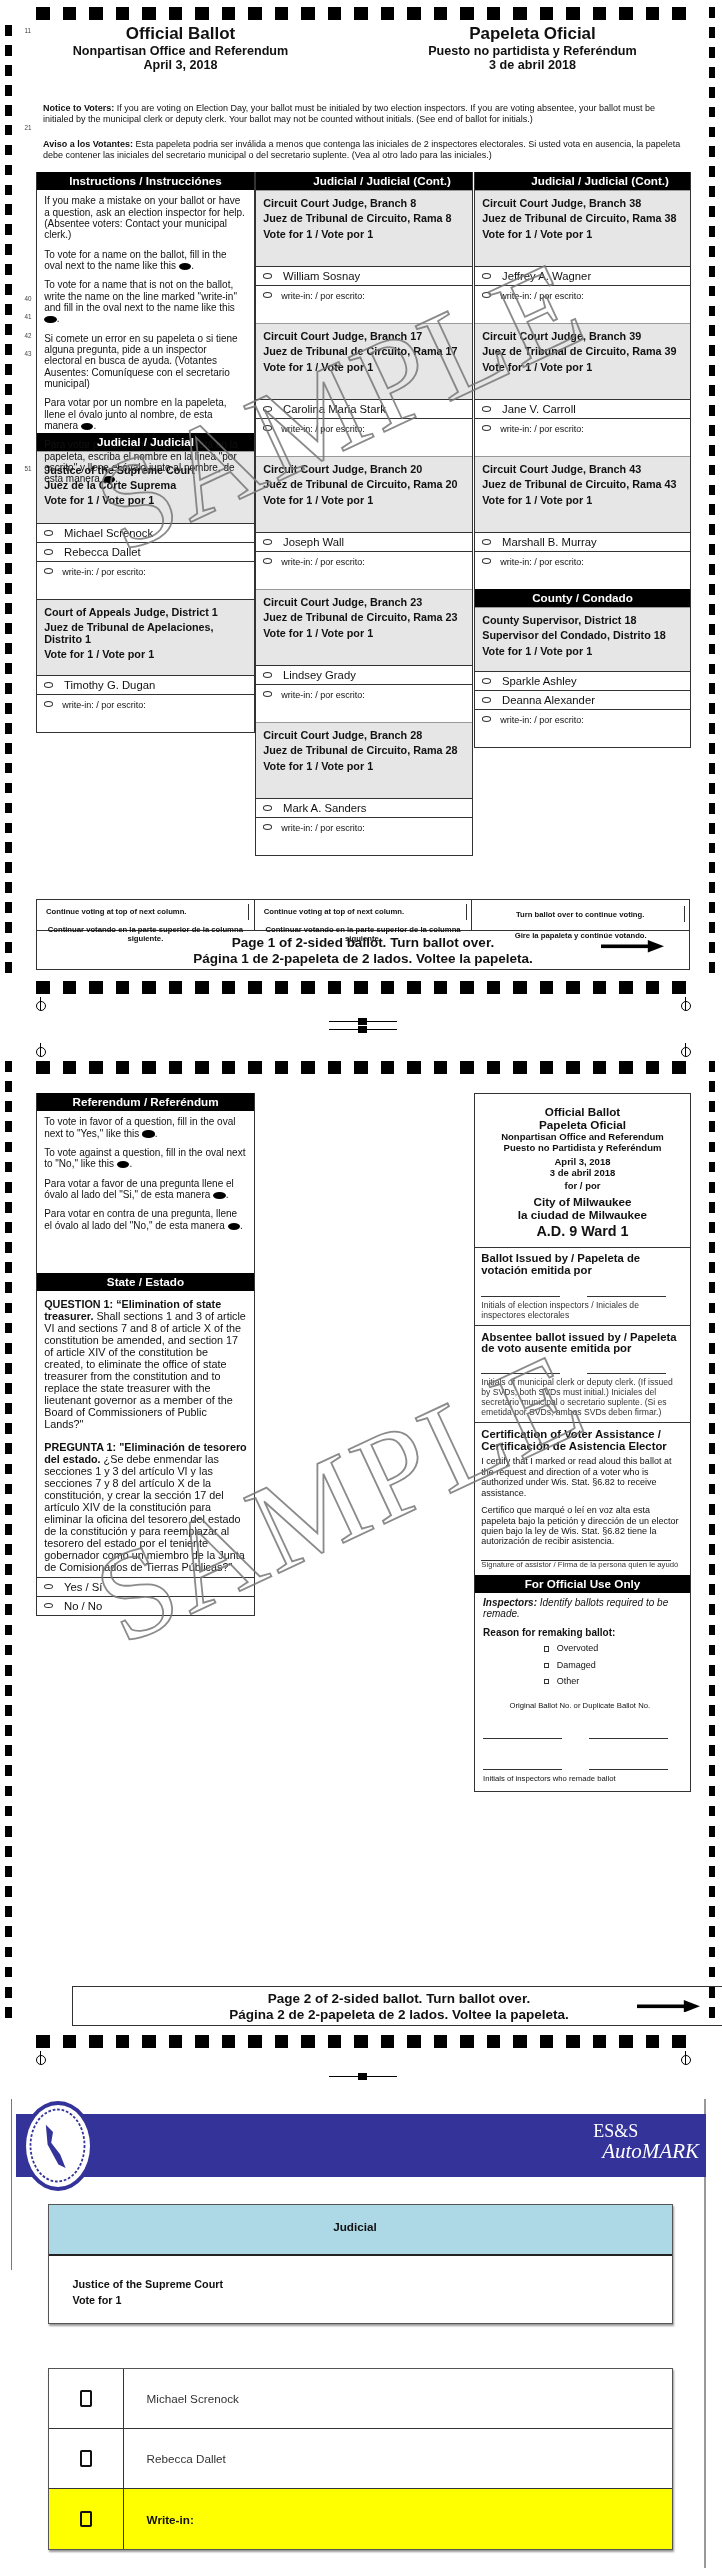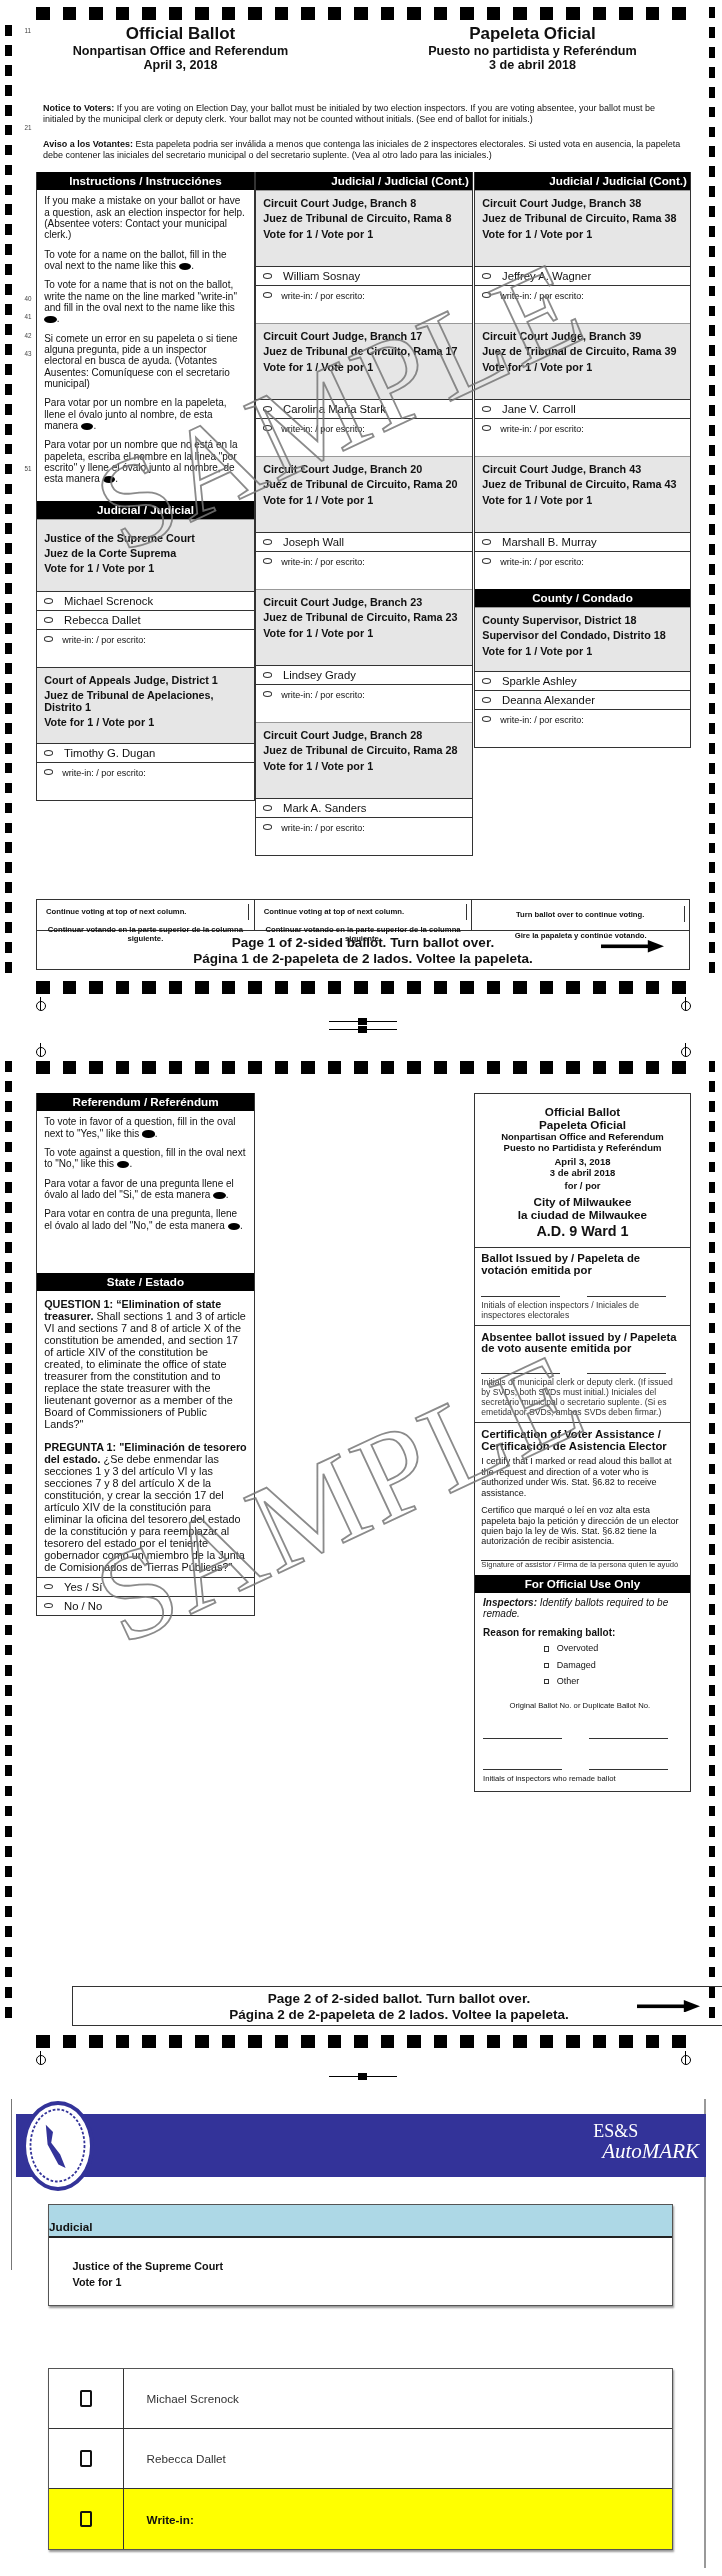--- a/index.html
+++ b/index.html
@@ -10,21 +10,21 @@
   .timing-col { position: absolute; width: 9px; display: flex; flex-direction: column; justify-content: space-between; }
   .timing-col span { width: 6.3px; height: 10.8px; background: #000; display: block; }
   .margin-num { position: absolute; font-size: 6.3px; color: #444; }
   .hdr { position: absolute; top: 23.5px; width: 325px; text-align: center; font-family: "Liberation Sans", sans-serif; font-weight: bold; }
   .hdr .t1 { font-size: 17px; line-height: 20px; }
   .hdr .t2 { font-size: 12.6px; line-height: 14.4px; }
   .notice { position: absolute; left: 43px; right: 36px; font-size: 9px; line-height: 10.8px; font-family: "Liberation Sans", sans-serif; }
   .notice b { font-weight: bold; }
   .col { position: absolute; border-left: 0.9px solid #333; border-right: 0.9px solid #333; border-bottom: 0.9px solid #333; }
   .bar { background: #000; color: #fff; font-weight: bold; text-align: center; font-size: 11.7px; height: 18px; line-height: 18px; }
-  .bar.right { text-align: right; padding-right: 3px; }
+  .bar.right { text-align: right; padding-right: 21px; }
   .instr { padding: 5.4px 7.2px; font-size: 10px; line-height: 11.3px; }
   .instr p { margin-bottom: 8.1px; }
   .dot { display: inline-block; width: 12.6px; height: 7.2px; border-radius: 50%; background: #000; vertical-align: middle; }
   .race { background: #e6e6e6; padding: 7.2px 7.2px 9px 7.2px; border-top: 0.9px solid #999; font-weight: bold; font-size: 10.8px; line-height: 11.7px; }
   .race .l { margin-bottom: 3.6px; }
   .cand { height: 19px; border-top: 0.9px solid #333; font-size: 11.3px; line-height: 18px; padding-left: 7.2px; display: flex; align-items: center; }
   .oval { display: inline-block; width: 9px; height: 5.4px; border: 0.9px solid #333; border-radius: 50%; margin-right: 10.8px; flex-shrink: 0; }
   .writein { height: 38px; border-top: 0.9px solid #333; font-size: 9px; padding-left: 7.2px; padding-top: 4.5px; display: flex; align-items: flex-start; }
   .writein .oval { margin-top: 1.8px; margin-right: 9px; }
   .watermark { position: absolute; font-family: "Liberation Serif", serif; font-size: 126px; color: transparent; -webkit-text-stroke: 1.8px #777; transform: rotate(-25deg); letter-spacing: 3.6px; pointer-events: none; opacity: 0.85; }
@@ -44,21 +44,21 @@
   .center-b { text-align: center; font-weight: bold; }
   .small { font-size: 8.6px; line-height: 10px; }
   .sigline { display: inline-block; width: 79px; border-bottom: 0.9px solid #333; margin-right: 27px; height: 12.6px; }
   .sq { display: inline-block; width: 5.4px; height: 5.4px; border: 0.9px solid #333; margin-right: 7.2px; vertical-align: middle; }
   .automark { position: absolute; left: 0; top: 2085px; width: 722px; height: 491px; background: #fff; }
   .am-banner { position: absolute; left: 16.2px; top: 29px; width: 690px; height: 63px; background: #333399; }
   .am-logo { position: absolute; left: 21.7px; top: 16.2px; width: 72px; height: 90px; border: 4.5px solid #333399; border-radius: 50%; background: #fff; }
   .am-brand { position: absolute; right: 7.2px; top: 7.2px; color: #fff; font-family: "Liberation Serif", serif; font-size: 18px; line-height: 20px; text-align: left; }
   .am-brand .a { display: block; padding-left: 9px; font-style: italic; font-size: 21px; }
   .am-card { position: absolute; left: 48px; width: 625px; border: 0.9px solid #555; box-shadow: 0.9px 1.8px 1.8px #999; }
-  .am-head { height: 33px; background: #add8e6; border-bottom: 2.7px solid #222; font-weight: bold; font-size: 11.7px; text-align: left; padding-right: 11px; line-height: 43px; }
+  .am-head { height: 51px; background: #add8e6; border-bottom: 2.7px solid #222; font-weight: bold; font-size: 11.7px; text-align: center; padding-right: 11px; line-height: 43px; }
   .am-race { height: 67px; padding: 20px 0 0 23.5px; font-weight: bold; font-size: 10.8px; line-height: 16.2px; }
   .am-row { height: 60px; display: flex; border-bottom: 1.8px solid #333; }
   .am-row:last-child { border-bottom: none; }
   .am-row .cb { width: 75px; border-right: 0.9px solid #333; display: flex; align-items: center; justify-content: center; }
   .am-row .cb span { width: 12.6px; height: 16.2px; border: 2.3px solid #111; border-radius: 1.8px; display: block; }
   .am-row .nm { display: flex; align-items: center; padding-left: 22.6px; font-size: 11.7px; color: #333; }
   .am-row.sel { background: #ffff00; }
   .am-row.sel .nm { font-weight: bold; color: #111; }
 </style>
 </head>
@@ -214,21 +214,21 @@
 
   <div class="notice" style="top:103px;">
     <b>Notice to Voters:</b><span> If you are voting on Election Day, your ballot must be initialed by two election inspectors.  If you are voting absentee, your ballot must be initialed by the municipal clerk or deputy clerk.  Your ballot may not be counted without initials.  (See end of ballot for initials.)</span>
   </div>
   <div class="notice" style="top:139px;">
     <b>Aviso a los Votantes:</b><span>  Esta papeleta podria ser inválida a menos que contenga las iniciales de 2 inspectores electorales.  Si usted vota en ausencia, la papeleta debe contener las iniciales del secretario municipal o del secretario suplente.  (Vea al otro lado para las iniciales.)</span>
   </div>
 
   <div class="col" style="left:36px;top:172px;width:219px;">
     <div class="bar">Instructions / Instrucciónes</div>
-    <div class="instr" style="height:311px;">
+    <div class="instr" style="height:243px;">
       <p>If you make a mistake on your ballot or have a question, ask an election inspector for help.  (Absentee voters: Contact your municipal clerk.)</p>
       <p><span>To vote for a name on the ballot, fill in the oval next to the name like this</span> <span class="dot"></span>.</p>
       <p><span>To vote for a name that is not on the ballot, write the name on the line marked "write-in" and fill in the oval next to the name like this</span> <span class="dot"></span>.</p>
       <p>Si comete un error en su papeleta o si tiene alguna pregunta, pide a un inspector electoral en busca de ayuda.  (Votantes Ausentes: Comuníquese con el secretario municipal)</p>
       <p><span>Para votar por un nombre en la papeleta, llene el óvalo junto al nombre, de esta manera</span> <span class="dot"></span>.</p>
       <p><span>Para votar por un nombre que no está en la papeleta, escriba el nombre en la linea "por escrito" y llene el óvalo junto al nombre, de esta manera</span> <span class="dot"></span>.</p>
     </div>
     <div class="bar">Judicial / Judicial</div>
     <div class="race" style="height:72px;padding-top:12.6px;">
       <div class="l">Justice of the Supreme Court</div>

